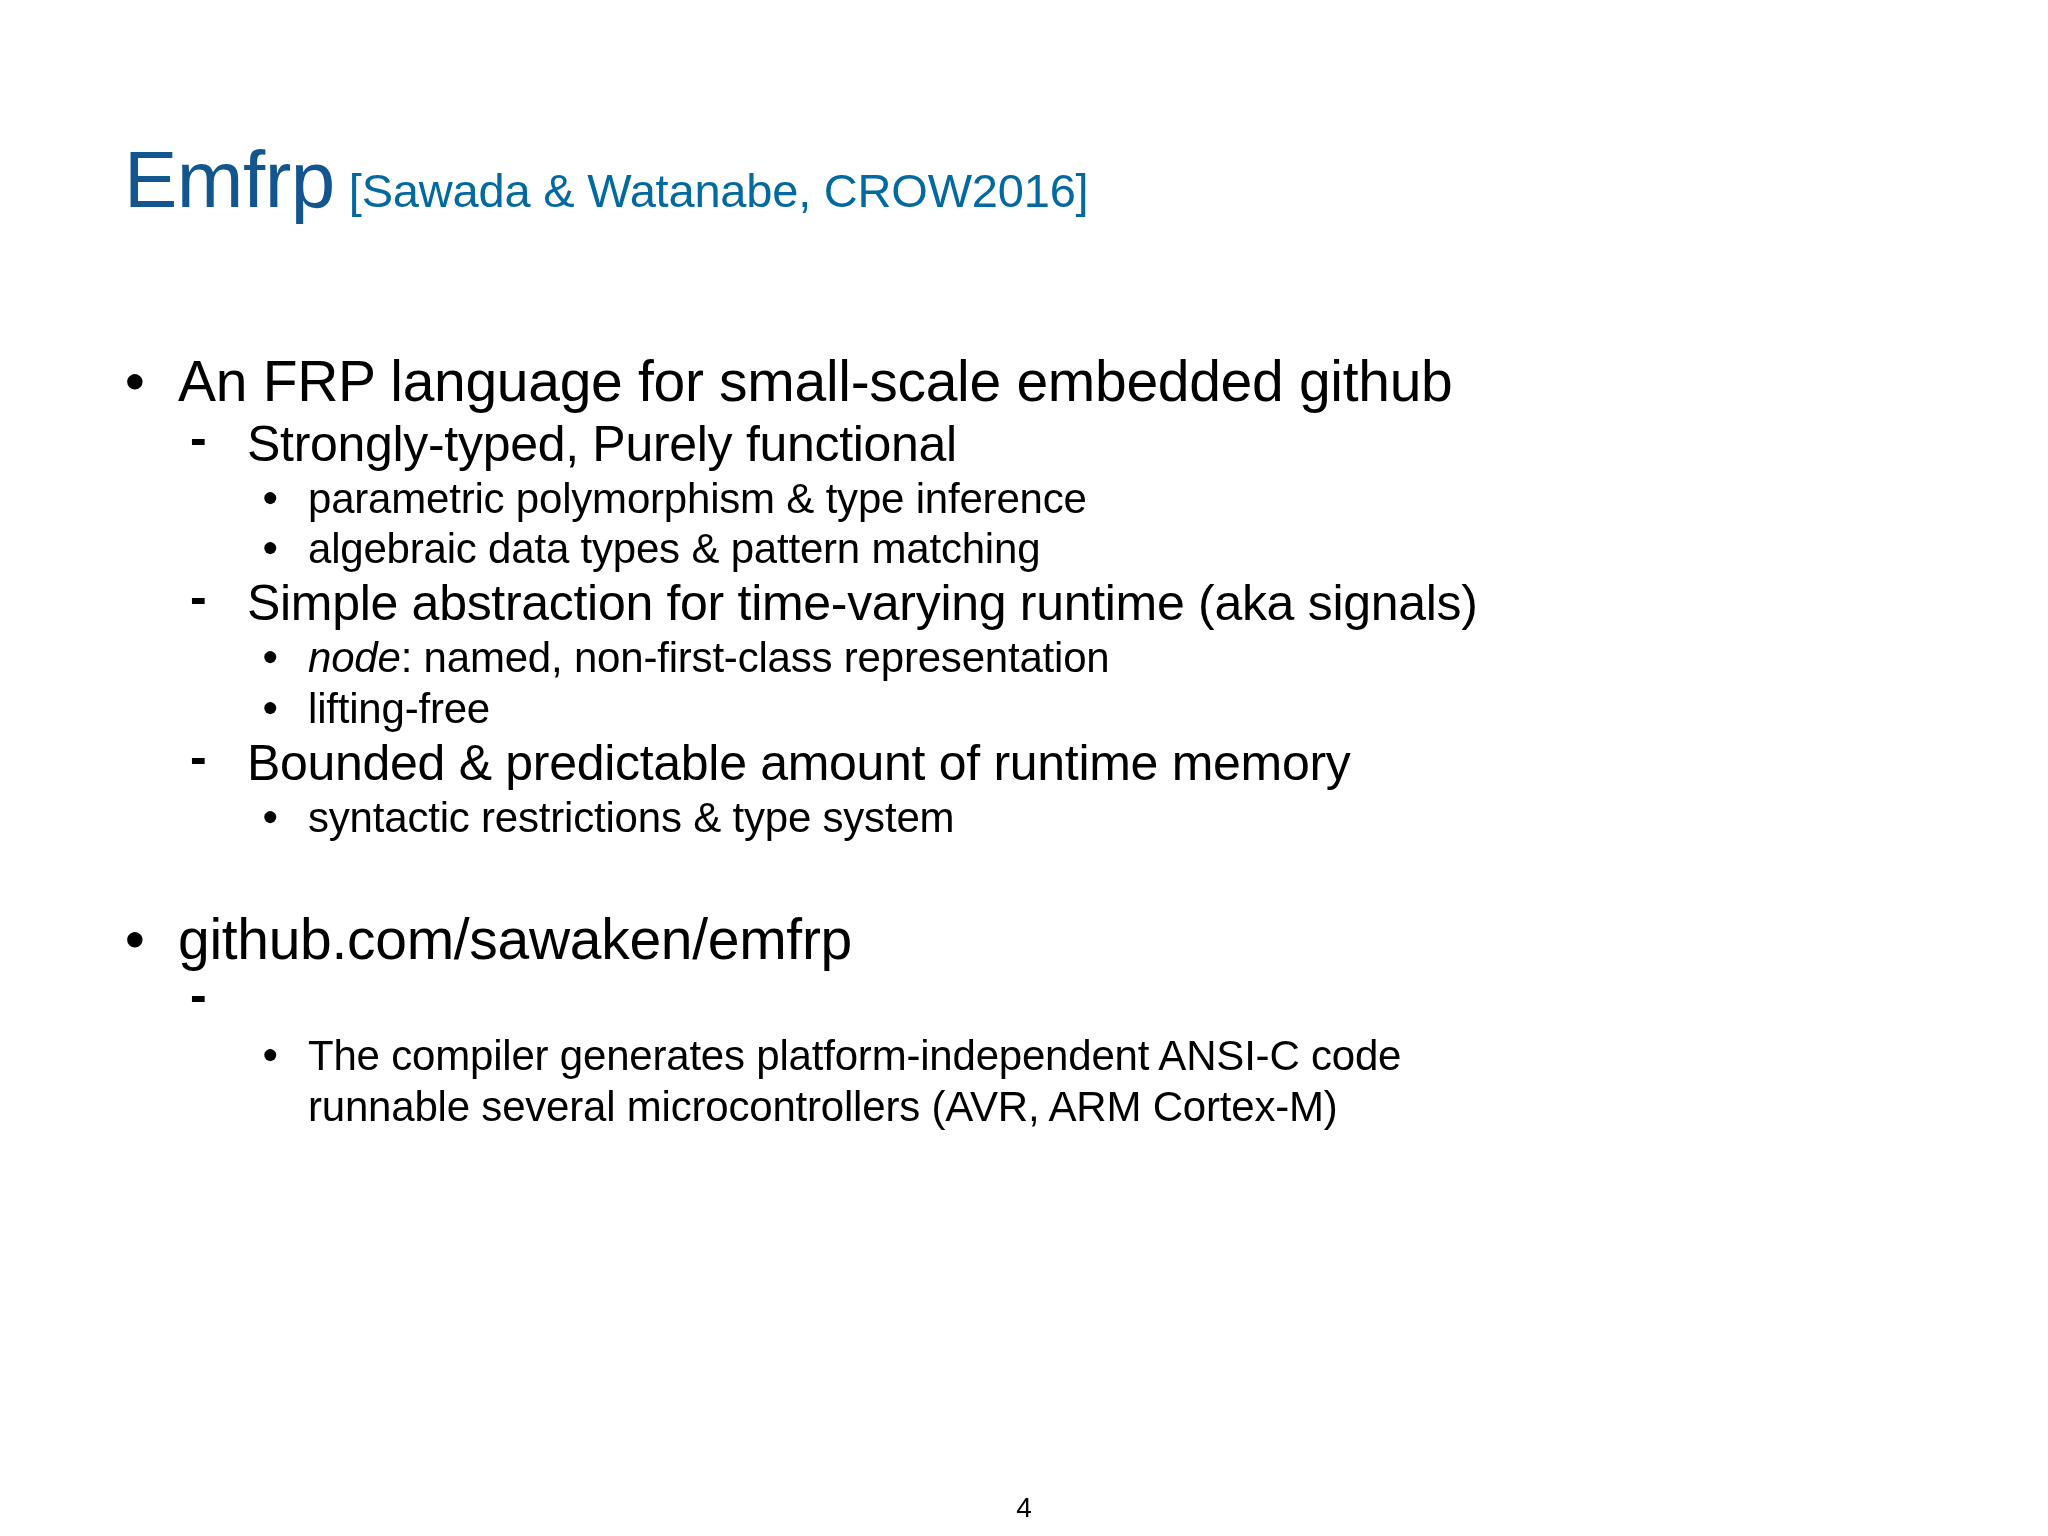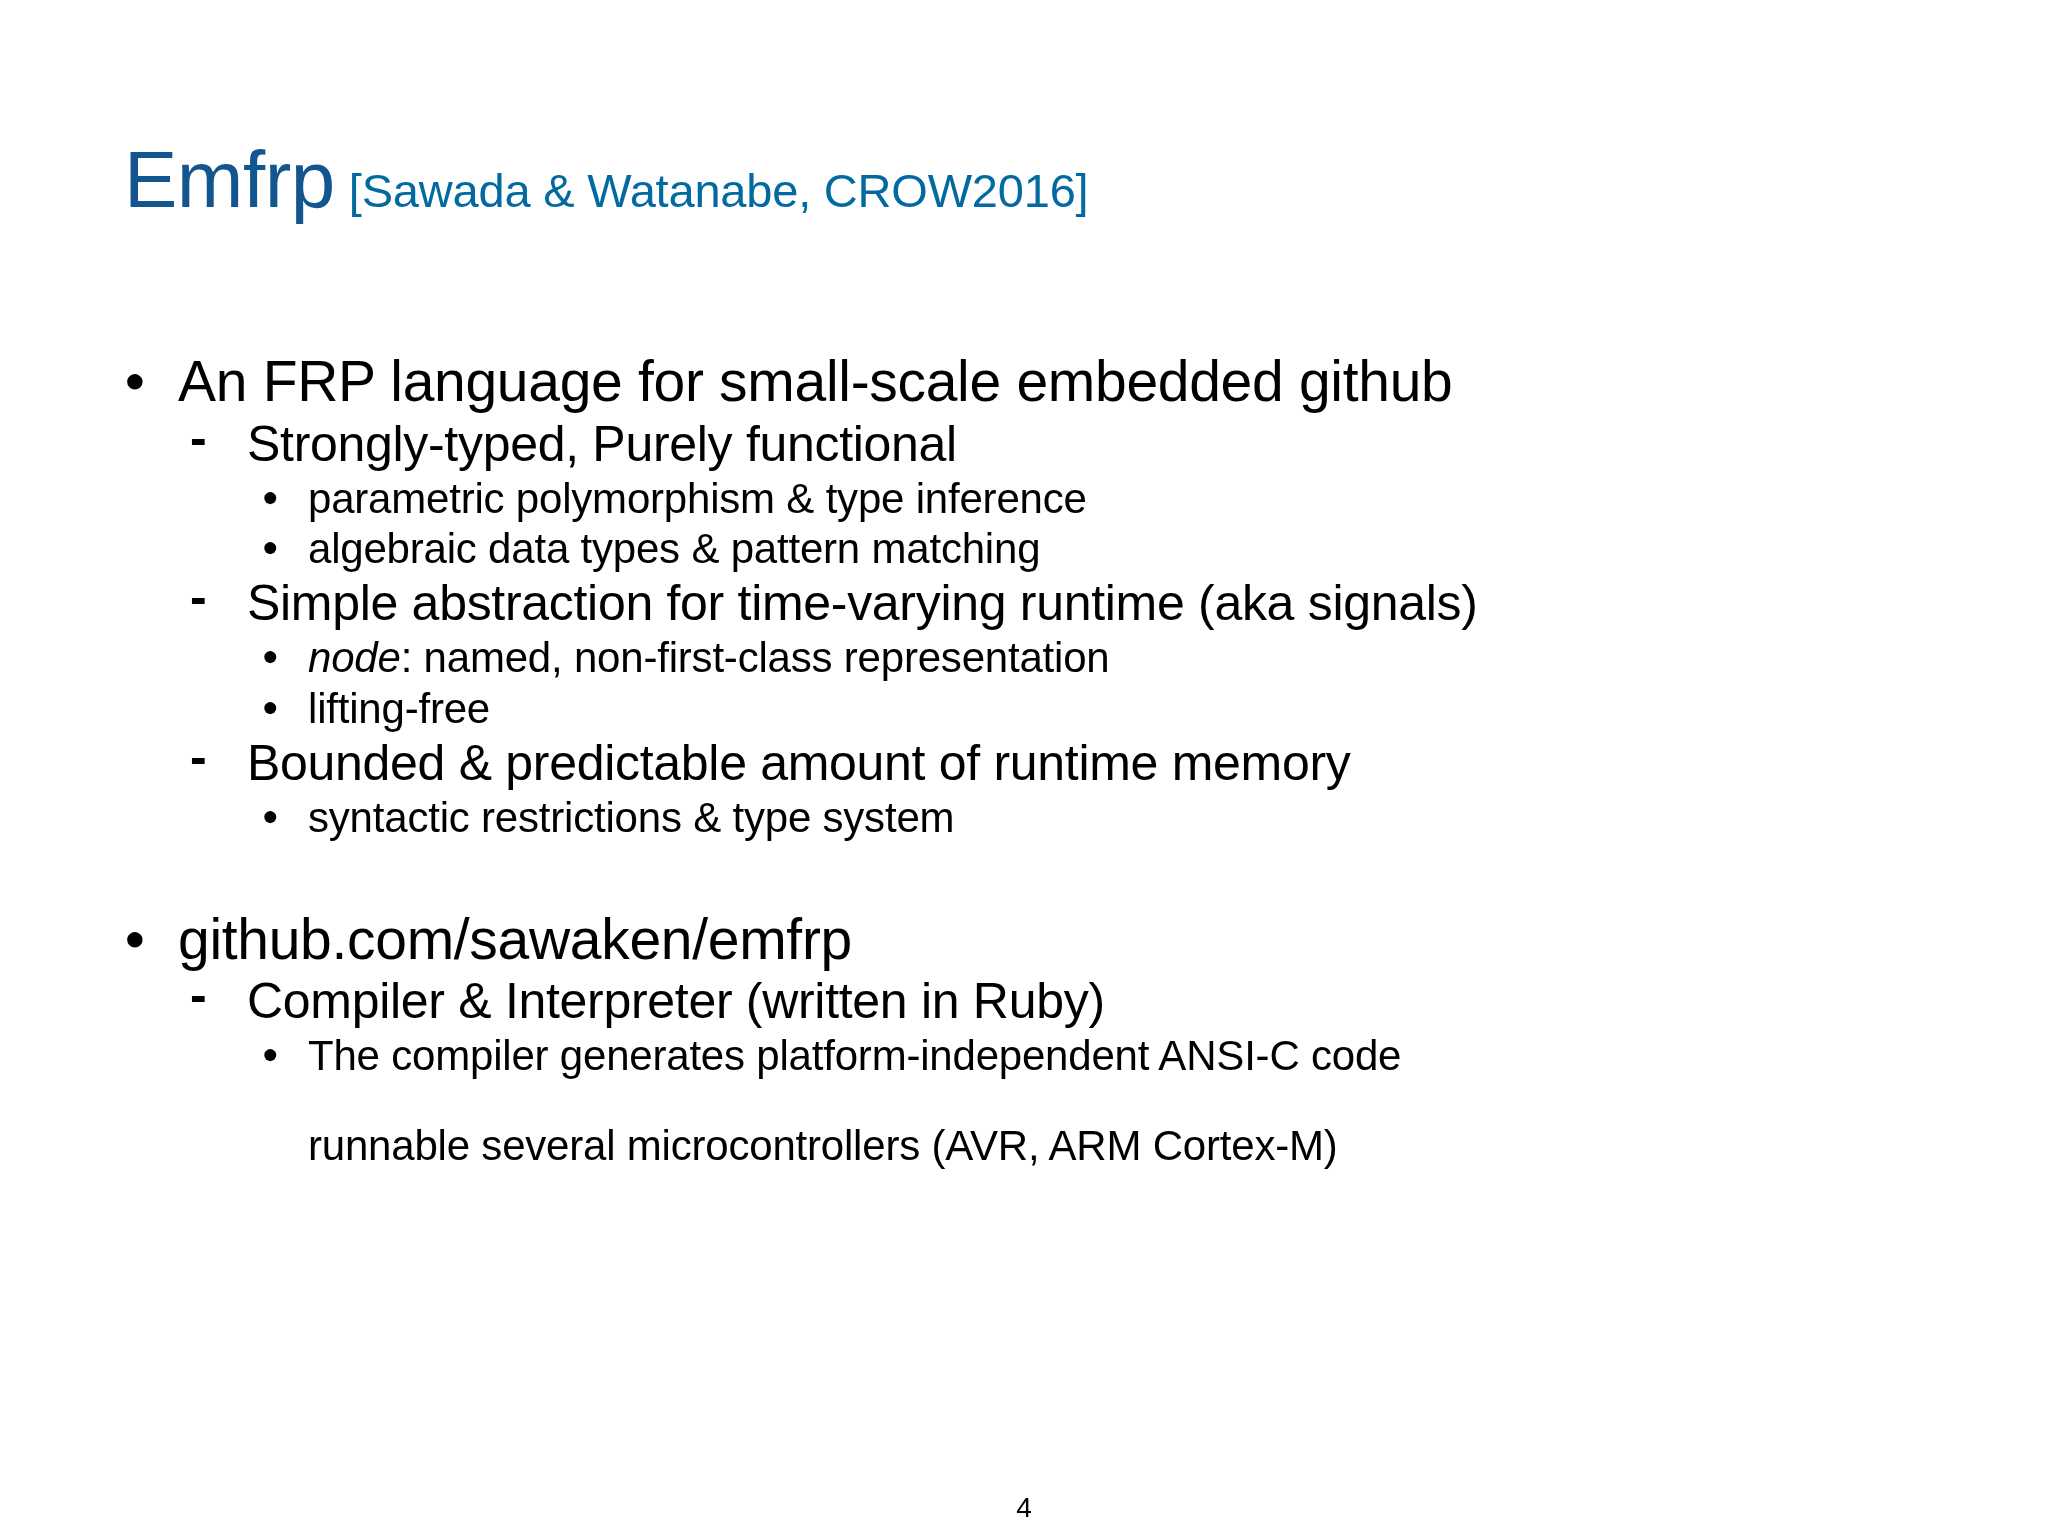--- a/index.html
+++ b/index.html
@@ -118,21 +118,20 @@
   .italic { font-style: italic; }
   .underline { text-underline-offset: 8px; }
 
   
   .cont {
     padding-left: 308px;
     font-size: 42px;
     line-height: 1.2;
     letter-spacing: -0.2px;
     white-space: nowrap;
-    margin-top: 39px;
   }
 
   .gap-big { height: 62px; }
 
   
   .page-num {
     position: absolute;
     left: 0;
     top: 1492px;
     width: 2048px;
@@ -199,21 +198,20 @@
 
     <div class="gap-big"></div>
 
     <div class="row lvl1">
       <span class="mk">●</span>
       <span class="txt underline">github.com/sawaken/emfrp</span>
     </div>
 
     <div class="row lvl2">
       <span class="mk">-</span>
-      <span class="txt">Compiler &amp; Interpreter (written in Ruby)</span>
     </div>
 
     <div class="row lvl3">
       <span class="mk">●</span>
       <span class="txt">The compiler generates platform-independent ANSI-C code</span>
     </div>
 
     <div class="cont">runnable several microcontrollers (AVR, ARM Cortex-M)</div>
 
   </div>

